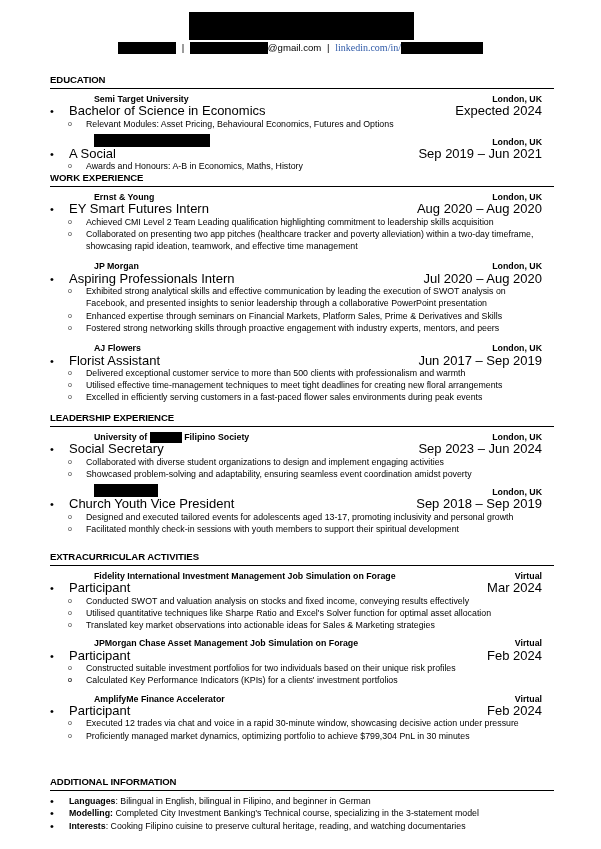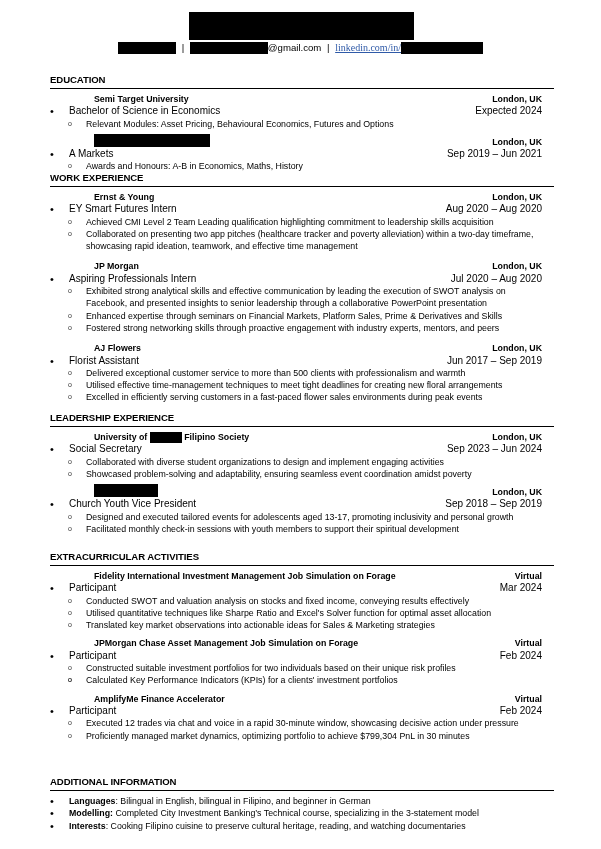--- a/index.html
+++ b/index.html
@@ -5,31 +5,31 @@
   html, body { margin: 0; padding: 0; background: #ffffff; }
   body { width: 601px; height: 849px; position: relative; overflow: hidden;
          font-family: "Liberation Sans", sans-serif; color: #000; }
 
   .redact { display: inline-block; background: #000; vertical-align: middle; }
   .name-block { position: absolute; left: 189px; top: 12px; width: 225px; height: 28px; background:#000; }
 
   .contact { position: absolute; left: 0; top: 41px; width: 601px; text-align: center;
              font-size: 9.6px; line-height: 14px; white-space: nowrap; }
   .contact .sep { margin: 0 3px; }
-  .contact .link { color: #2f5aa8; text-decoration: underline; font-family: "Liberation Serif", serif; font-size: 10px; }
+  .contact .link { color: #2f5aa8; font-family: "Liberation Serif", serif; font-size: 10px; }
 
   .section { position: absolute; left: 50px; width: 504px; }
   .section-title { font-weight: bold; font-size: 9.6px; line-height: 12px; letter-spacing: -0.1px;
                    border-bottom: 1px solid #000; padding-bottom: 2px; margin-bottom: 4px; }
 
   .entry { position: relative; width: 492px; margin-bottom: 4px; }
   .row { display: flex; justify-content: space-between; font-size: 8.8px; line-height: 12.3px; white-space: nowrap; padding-left: 44px; }
   .org { font-weight: bold; }
   .loc { font-weight: bold; }
-  .role-row { display: flex; justify-content: space-between; font-size: 10px; line-height: 12.3px; }
+  .role-row { display: flex; justify-content: space-between; font-size: 13px; line-height: 12.3px; }
   .role { position: relative; padding-left: 19px; }
   .role.plain { font-style: normal; }
   .role::before { content: "\2022"; position: absolute; left: 0; font-style: normal; font-size: 11px; line-height: 12px; }
   .sub { position: relative; padding-left: 36px; font-size: 8.8px; line-height: 12.3px; width: 456px; }
   .sub .dot { position: absolute; left: 18px; top: 0; font-size: 7px; color: #333; }
 
   .addl { position: relative; padding-left: 19px; font-size: 8.8px; line-height: 12.3px; }
   .addl .b { position: absolute; left: 0; font-size: 11px; line-height: 12px; }
   .addl .k { font-weight: bold; }
 </style>
@@ -57,21 +57,21 @@
         <span>Expected 2024</span>
       </div>
     <div class="sub"><span class="dot">o</span><span>Relevant Modules: Asset Pricing, Behavioural Economics, Futures and Options</span></div>
   </div>
   <div class="entry" style="margin-top:6px;">
     <div class="row">
         <span class="redact" style="width:116px;height:13px;margin-top:-2px;"></span>
         <span class="loc">London, UK</span>
       </div>
     <div class="role-row">
-        <span class="role plain">A Markets</span>
+        <span class="role plain">A Social</span>
         <span>Sep 2019 – Jun 2021</span>
       </div>
     <div class="sub"><span class="dot">o</span><span>Awards and Honours: A-B in Economics, Maths, History</span></div>
   </div>
 </div>
 
 <div class="section" style="top:172px;">
   <div class="section-title">WORK EXPERIENCE</div>
   <div class="entry">
     <div class="row">

